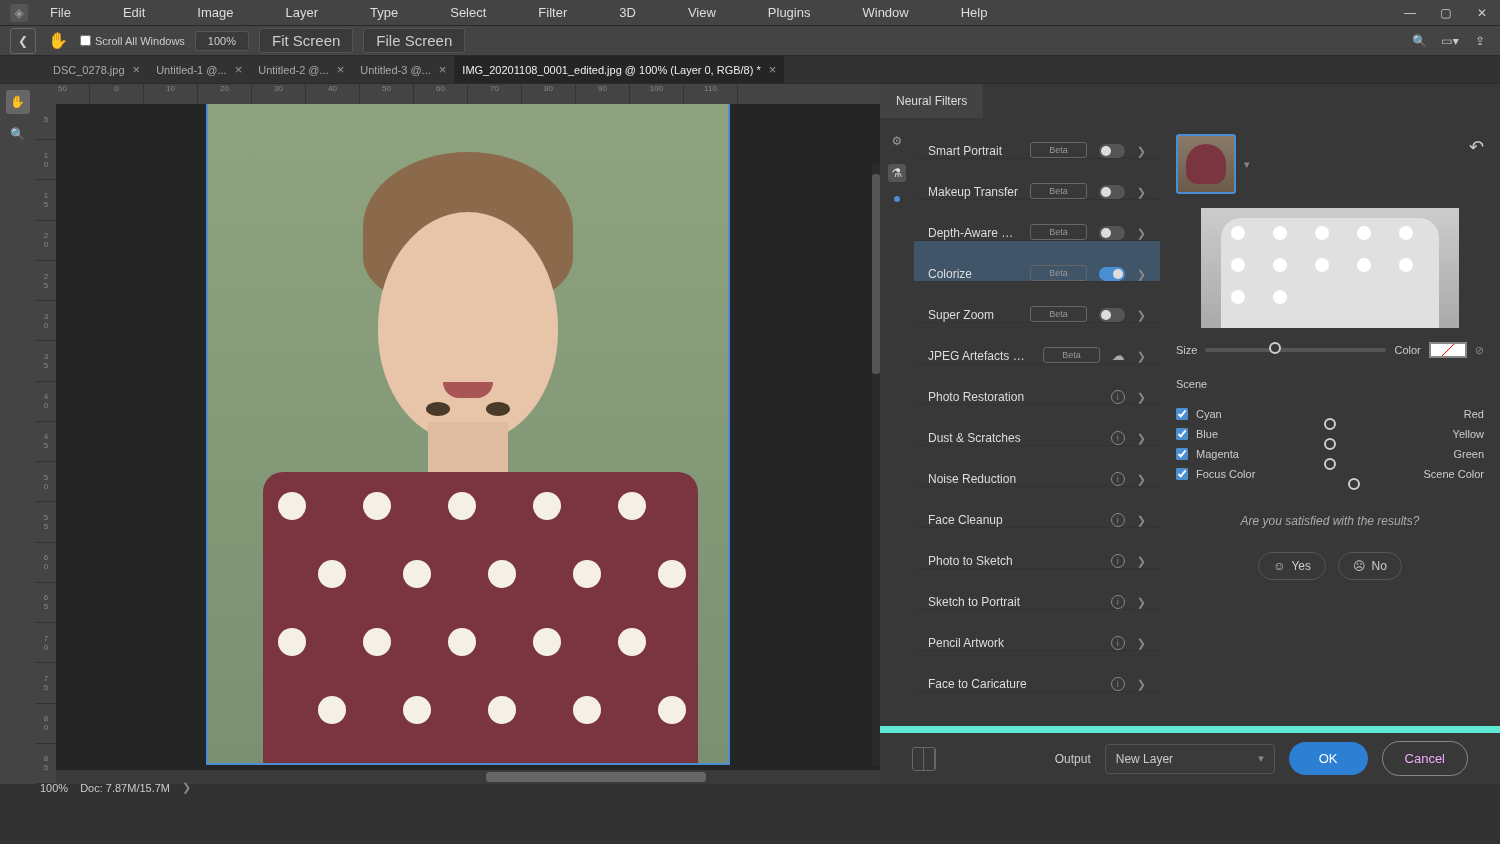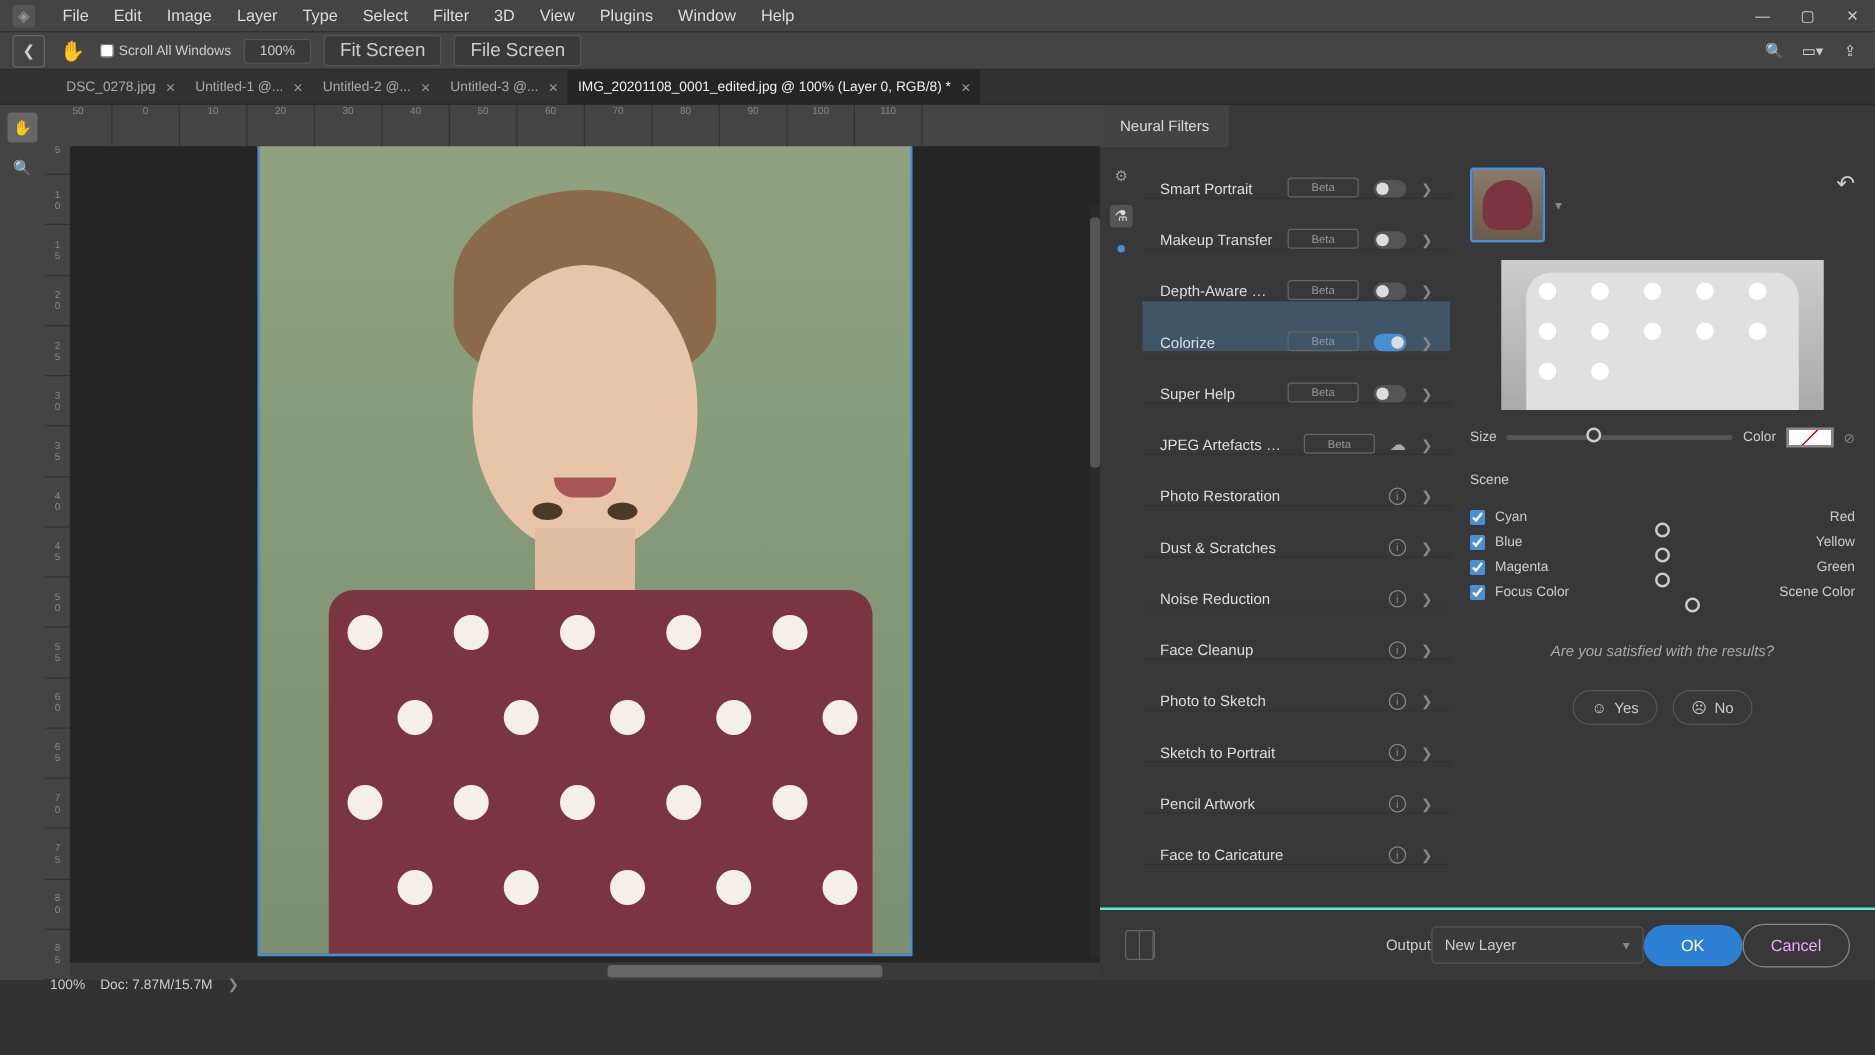--- a/index.html
+++ b/index.html
@@ -20,21 +20,21 @@
 .icon-btn{width:20px;height:20px;display:flex;align-items:center;justify-content:center;color:#ccc;cursor:pointer}
 .tabs{height:28px;background:#323232;display:flex;align-items:center;padding-left:45px;font-size:11px;border-bottom:1px solid #2a2a2a}
 .tab{padding:6px 8px;color:#aaa;display:flex;align-items:center;gap:8px;cursor:pointer}
 .tab.active{background:#252525;color:#eee}
 .tab-close{color:#999;font-size:13px;cursor:pointer}
 .workspace{display:flex;height:700px;position:relative}
 .left-tools{width:36px;background:#444;display:flex;flex-direction:column;padding-top:6px;gap:8px;align-items:center}
 .ltool{width:24px;height:24px;display:flex;align-items:center;justify-content:center;color:#ccc;cursor:pointer;border-radius:3px}
 .ltool.active{background:#666}
 .canvas-area{flex:1;background:#252525;position:relative;display:flex;flex-direction:column}
-.rulers{position:absolute;top:0;left:0;right:0;height:33px;background:#444;font-size:8px;color:#888;display:flex;z-index:2}
+.rulers{position:absolute;top:0;left:0;right:0;height:20px;background:#444;font-size:8px;color:#888;display:flex;z-index:2}
 .ruler-mark{width:54px;text-align:center;border-right:1px solid #333}
 .ruler-v{position:absolute;top:16px;left:0;bottom:0;width:20px;background:#444;font-size:8px;color:#888;display:flex;flex-direction:column;z-index:2}
 .ruler-vmark{height:54px;display:flex;flex-direction:column;align-items:center;justify-content:center;border-bottom:1px solid #333}
 .canvas{position:absolute;top:16px;left:20px;right:0;bottom:18px;display:flex;align-items:flex-start;padding:0 150px;overflow:hidden}
 .photo{width:530px;height:665px;border:2px solid #4a8fd4;background:linear-gradient(180deg,#8fa380 0%,#7a9070 100%);position:relative;overflow:hidden}
 .portrait{position:absolute;top:0;left:0;right:0;bottom:0}
 .head{position:absolute;top:110px;left:50%;transform:translateX(-50%);width:180px;height:230px;background:#e8c5a8;border-radius:50% 50% 48% 48%}
 .hair{position:absolute;top:50px;left:50%;transform:translateX(-50%);width:210px;height:150px;background:#8a6a4a;border-radius:50% 50% 30% 30%}
 .neck{position:absolute;top:320px;left:50%;transform:translateX(-50%);width:80px;height:80px;background:#e0bda0}
 .body{position:absolute;top:370px;left:55px;right:30px;bottom:0;background:#7a3540;border-radius:20px 20px 0 0}
@@ -77,34 +77,34 @@
 .slider-knob{position:absolute;width:12px;height:12px;border:2px solid #ccc;border-radius:50%;top:-6px;background:#383838}
 .color-swatch{width:38px;height:16px;border:2px solid #888;background:linear-gradient(135deg,#fff 48%,red 48%,red 52%,#fff 52%)}
 .scene-label{font-size:11px;color:#ccc;margin-top:6px}
 .scene-row{display:flex;flex-direction:column;gap:4px;margin-top:4px}
 .scene-header{display:flex;align-items:center;gap:8px;font-size:11px}
 .scene-header input{width:12px;height:12px;accent-color:#4a8fd4}
 .scene-header .r{margin-left:auto}
 .satisfied{text-align:center;font-style:italic;color:#aaa;font-size:12px;margin-top:16px}
 .yn-row{display:flex;gap:12px;justify-content:center;margin-top:10px}
 .yn-btn{padding:6px 14px;border:1px solid #555;border-radius:14px;display:flex;align-items:center;gap:6px;cursor:pointer;font-size:12px}
-.panel-footer{height:58px;display:flex;align-items:center;padding:0 20px;border-top:2px solid #5eead4}
+.panel-footer{height:58px;display:flex;align-items:center;padding:0 32px;gap:14px;border-top:7px solid #5eead4}
 .output-select{flex:1;max-width:170px;padding:7px 10px;border:1px solid #555;border-radius:4px;background:#3a3a3a;display:flex;justify-content:space-between;align-items:center;font-size:12px}
 .ok-btn{padding:9px 30px;background:#2d7fd4;color:#fff;border-radius:18px;cursor:pointer;font-size:13px}
 .cancel-btn{padding:9px 22px;border:1px solid #888;border-radius:18px;cursor:pointer;font-size:13px;color:#f0abfc}
 .layout-ico{width:24px;height:24px;border:1px solid #666;border-radius:3px;display:flex}
 .layout-ico span{flex:1;border-right:1px solid #666}
 .undo-ico{position:absolute;right:16px;top:52px;font-size:18px;color:#ccc}
 </style>
 </head>
 <body>
 
 <div class="menubar">
   <div class="logo">◈</div>
-  <div id="menus" style="display: flex;">
+  <div id="menus" style="display: flex; gap: 32px;">
       <div class="menu-item">File</div>
       <div class="menu-item">Edit</div>
       <div class="menu-item">Image</div>
       <div class="menu-item">Layer</div>
       <div class="menu-item">Type</div>
       <div class="menu-item">Select</div>
       <div class="menu-item">Filter</div>
       <div class="menu-item">3D</div>
       <div class="menu-item">View</div>
       <div class="menu-item">Plugins</div>
@@ -331,21 +331,21 @@
           </div>
           <div class="filter-item active">
             <span class="filter-name">Colorize</span>
             <span class="beta">Beta</span>
             <span class="toggle on">
               <span class="toggle-knob"></span>
             </span>
             <span class="chev">❯</span>
           </div>
           <div class="filter-item">
-            <span class="filter-name">Super Help</span>
+            <span class="filter-name">Super Zoom</span>
             <span class="beta">Beta</span>
             <span class="toggle ">
               <span class="toggle-knob"></span>
             </span>
             <span class="chev">❯</span>
           </div>
           <div class="filter-item">
             <span class="filter-name">JPEG Artefacts R...</span>
             <span class="beta">Beta</span>
             <span class="cloud-ico">☁</span>

